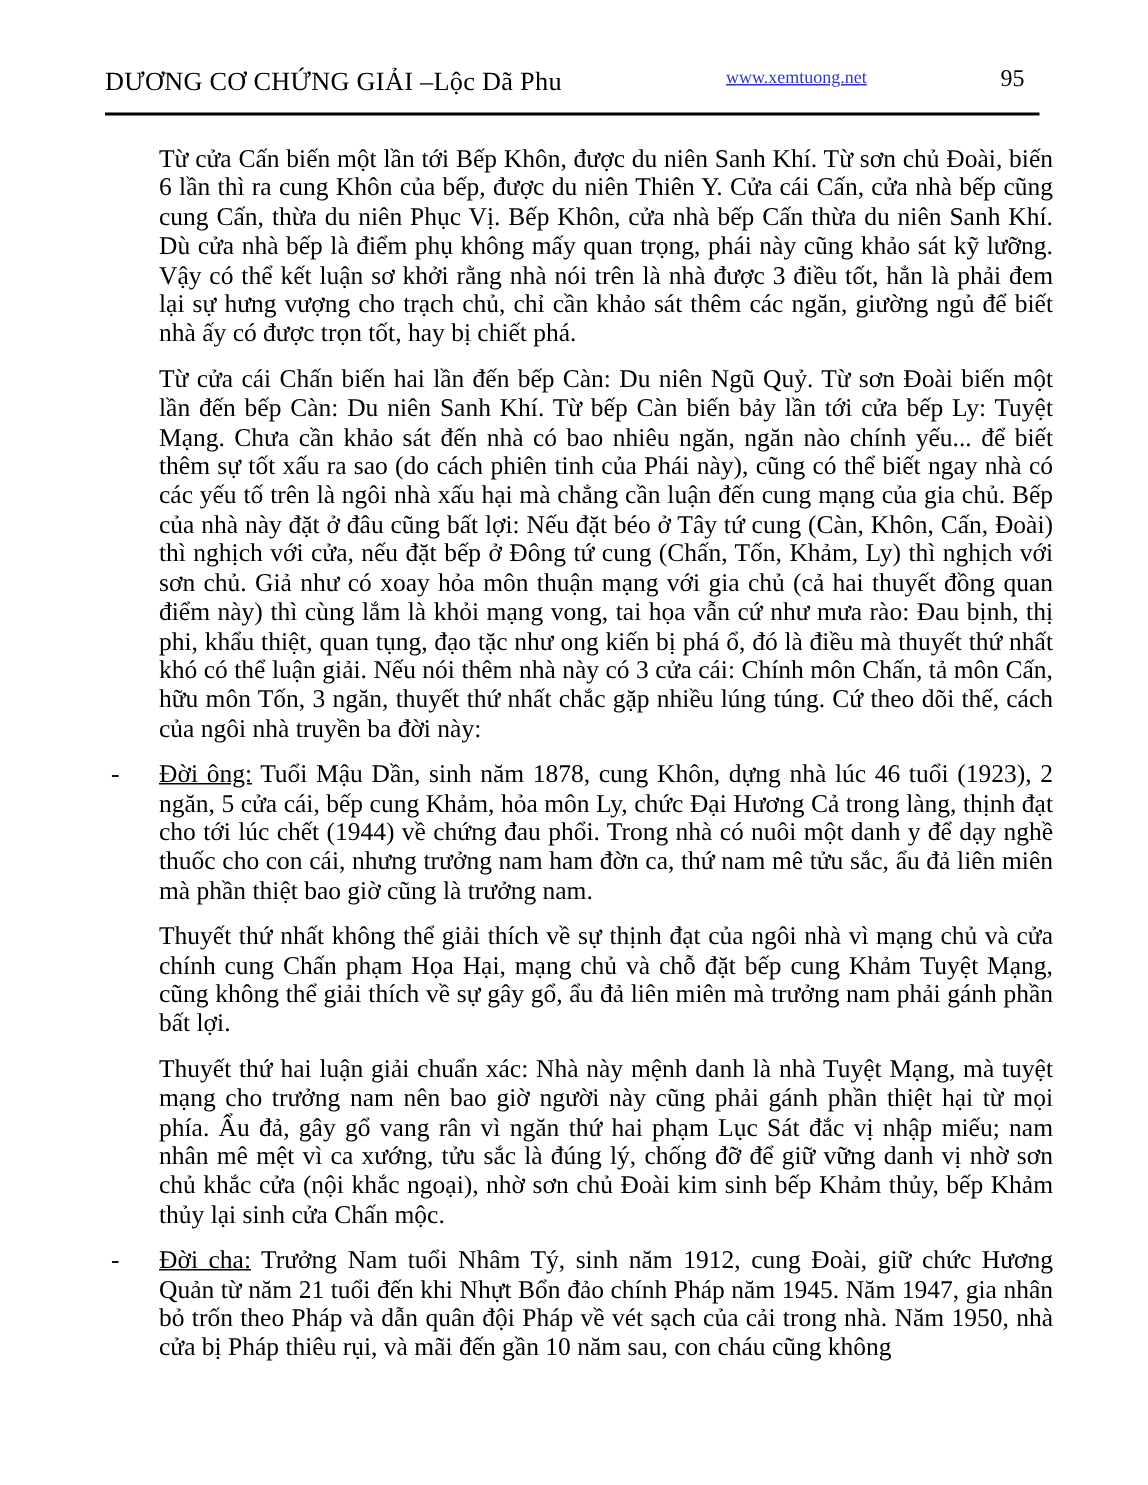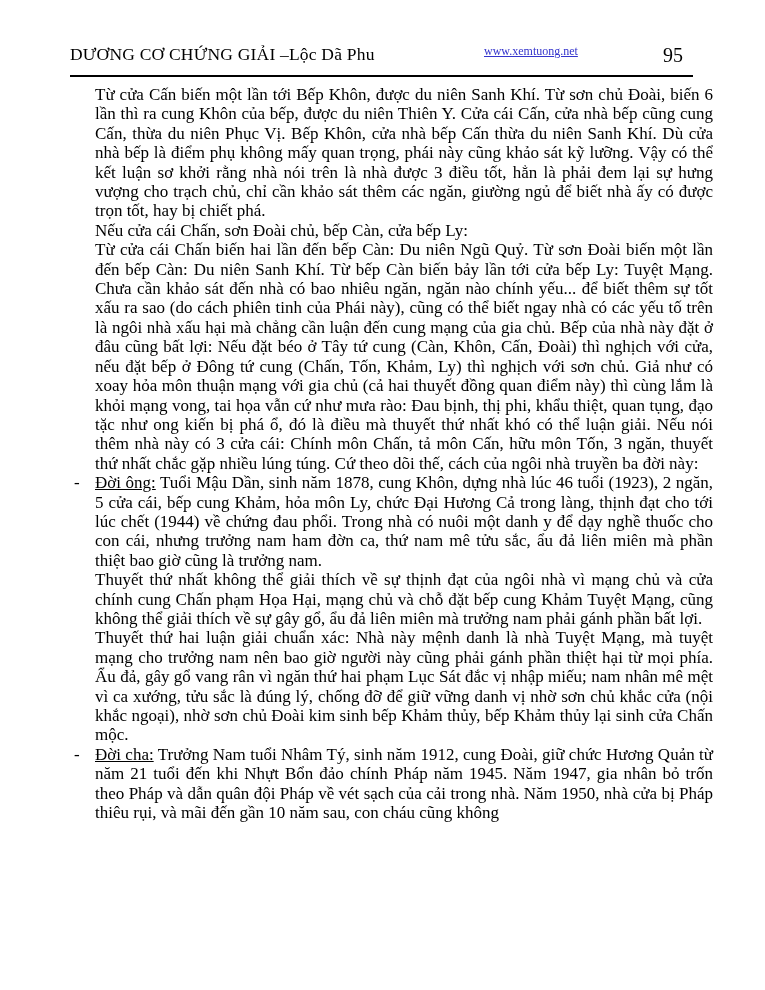--- a/index.html
+++ b/index.html
@@ -31,40 +31,40 @@
     left: 484px;
     font-size: 12px;
     color: #3333cc;
     text-decoration: underline;
     white-space: nowrap;
   }
   .header-pagenum {
     position: absolute;
     top: 44px;
     right: 82px;
-    font-size: 20px;
+    font-size: 16px;
   }
   .header-rule {
     position: absolute;
     top: 75px;
     left: 70px;
     width: 623px;
     height: 2px;
     background: #000000;
   }
   .content {
     position: absolute;
     top: 85px;
     left: 95px;
     width: 618px;
     font-size: 17px;
     line-height: 19.4px;
     text-align: justify;
   }
-  .content p { margin: 0; }
+  .content p { margin: 11px; }
   .li { position: relative; }
   .li .marker {
     position: absolute;
     left: -21px;
     top: 0;
   }
   .ul-label { text-decoration: underline; }
 </style>
 </head>
 <body>
@@ -72,21 +72,20 @@
 <div class="page">
 
   <span class="header-title">DƯƠNG CƠ CHỨNG GIẢI –Lộc Dã Phu</span>
   <a class="header-link" href="#">www.xemtuong.net</a>
   <span class="header-pagenum">95</span>
   <div class="header-rule"></div>
 
   <div class="content">
 
     <p>Từ cửa Cấn biến một lần tới Bếp Khôn, được du niên Sanh Khí. Từ sơn chủ Đoài, biến 6 lần thì ra cung Khôn của bếp, được du niên Thiên Y. Cửa cái Cấn, cửa nhà bếp cũng cung Cấn, thừa du niên Phục Vị. Bếp Khôn, cửa nhà bếp Cấn thừa du niên Sanh Khí. Dù cửa nhà bếp là điểm phụ không mấy quan trọng, phái này cũng khảo sát kỹ lưỡng. Vậy có thể kết luận sơ khởi rằng nhà nói trên là nhà được 3 điều tốt, hẳn là phải đem lại sự hưng vượng cho trạch chủ, chỉ cần khảo sát thêm các ngăn, giường ngủ để biết nhà ấy có được trọn tốt, hay bị chiết phá.</p>
-    <p>Nếu cửa cái Chấn, sơn Đoài chủ, bếp Càn, cửa bếp Ly:</p>
     <p>Từ cửa cái Chấn biến hai lần đến bếp Càn: Du niên Ngũ Quỷ. Từ sơn Đoài biến một lần đến bếp Càn: Du niên Sanh Khí. Từ bếp Càn biến bảy lần tới cửa bếp Ly: Tuyệt Mạng. Chưa cần khảo sát đến nhà có bao nhiêu ngăn, ngăn nào chính yếu... để biết thêm sự tốt xấu ra sao (do cách phiên tinh của Phái này), cũng có thể biết ngay nhà có các yếu tố trên là ngôi nhà xấu hại mà chẳng cần luận đến cung mạng của gia chủ. Bếp của nhà này đặt ở đâu cũng bất lợi: Nếu đặt béo ở Tây tứ cung (Càn, Khôn, Cấn, Đoài) thì nghịch với cửa, nếu đặt bếp ở Đông tứ cung (Chấn, Tốn, Khảm, Ly) thì nghịch với sơn chủ. Giả như có xoay hỏa môn thuận mạng với gia chủ (cả hai thuyết đồng quan điểm này) thì cùng lắm là khỏi mạng vong, tai họa vẫn cứ như mưa rào: Đau bịnh, thị phi, khẩu thiệt, quan tụng, đạo tặc như ong kiến bị phá ổ, đó là điều mà thuyết thứ nhất khó có thể luận giải. Nếu nói thêm nhà này có 3 cửa cái: Chính môn Chấn, tả môn Cấn, hữu môn Tốn, 3 ngăn, thuyết thứ nhất chắc gặp nhiều lúng túng. Cứ theo dõi thế, cách của ngôi nhà truyền ba đời này:</p>
 
     <div class="li">
       <span class="marker">-</span>
       <div class="li-body">
         <p><span class="ul-label">Đời ông:</span> <span>Tuổi Mậu Dần, sinh năm 1878, cung Khôn, dựng nhà lúc 46 tuổi (1923), 2 ngăn, 5 cửa cái, bếp cung Khảm, hỏa môn Ly, chức Đại Hương Cả trong làng, thịnh đạt cho tới lúc chết (1944) về chứng đau phổi. Trong nhà có nuôi một danh y để dạy nghề thuốc cho con cái, nhưng trưởng nam ham đờn ca, thứ nam mê tửu sắc, ẩu đả liên miên mà phần thiệt bao giờ cũng là trưởng nam.</span></p>
         <p>Thuyết thứ nhất không thể giải thích về sự thịnh đạt của ngôi nhà vì mạng chủ và cửa chính cung Chấn phạm Họa Hại, mạng chủ và chỗ đặt bếp cung Khảm Tuyệt Mạng, cũng không thể giải thích về sự gây gổ, ẩu đả liên miên mà trưởng nam phải gánh phần bất lợi.</p>
         <p>Thuyết thứ hai luận giải chuẩn xác: Nhà này mệnh danh là nhà Tuyệt Mạng, mà tuyệt mạng cho trưởng nam nên bao giờ người này cũng phải gánh phần thiệt hại từ mọi phía. Ẩu đả, gây gổ vang rân vì ngăn thứ hai phạm Lục Sát đắc vị nhập miếu; nam nhân mê mệt vì ca xướng, tửu sắc là đúng lý, chống đỡ để giữ vững danh vị nhờ sơn chủ khắc cửa (nội khắc ngoại), nhờ sơn chủ Đoài kim sinh bếp Khảm thủy, bếp Khảm thủy lại sinh cửa Chấn mộc.</p>
       </div>
     </div>

